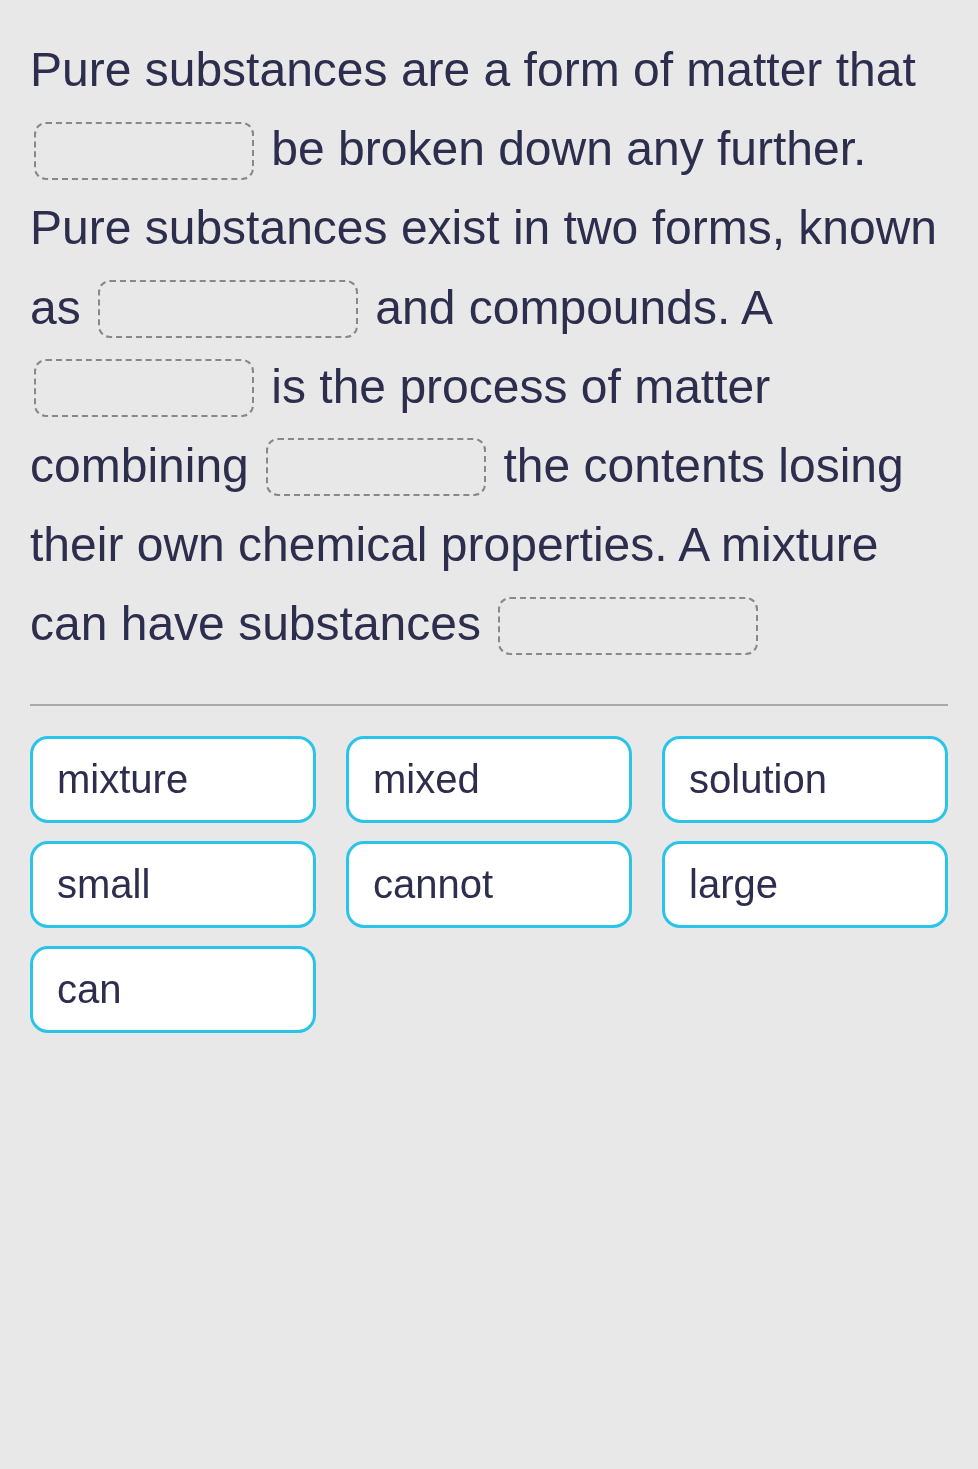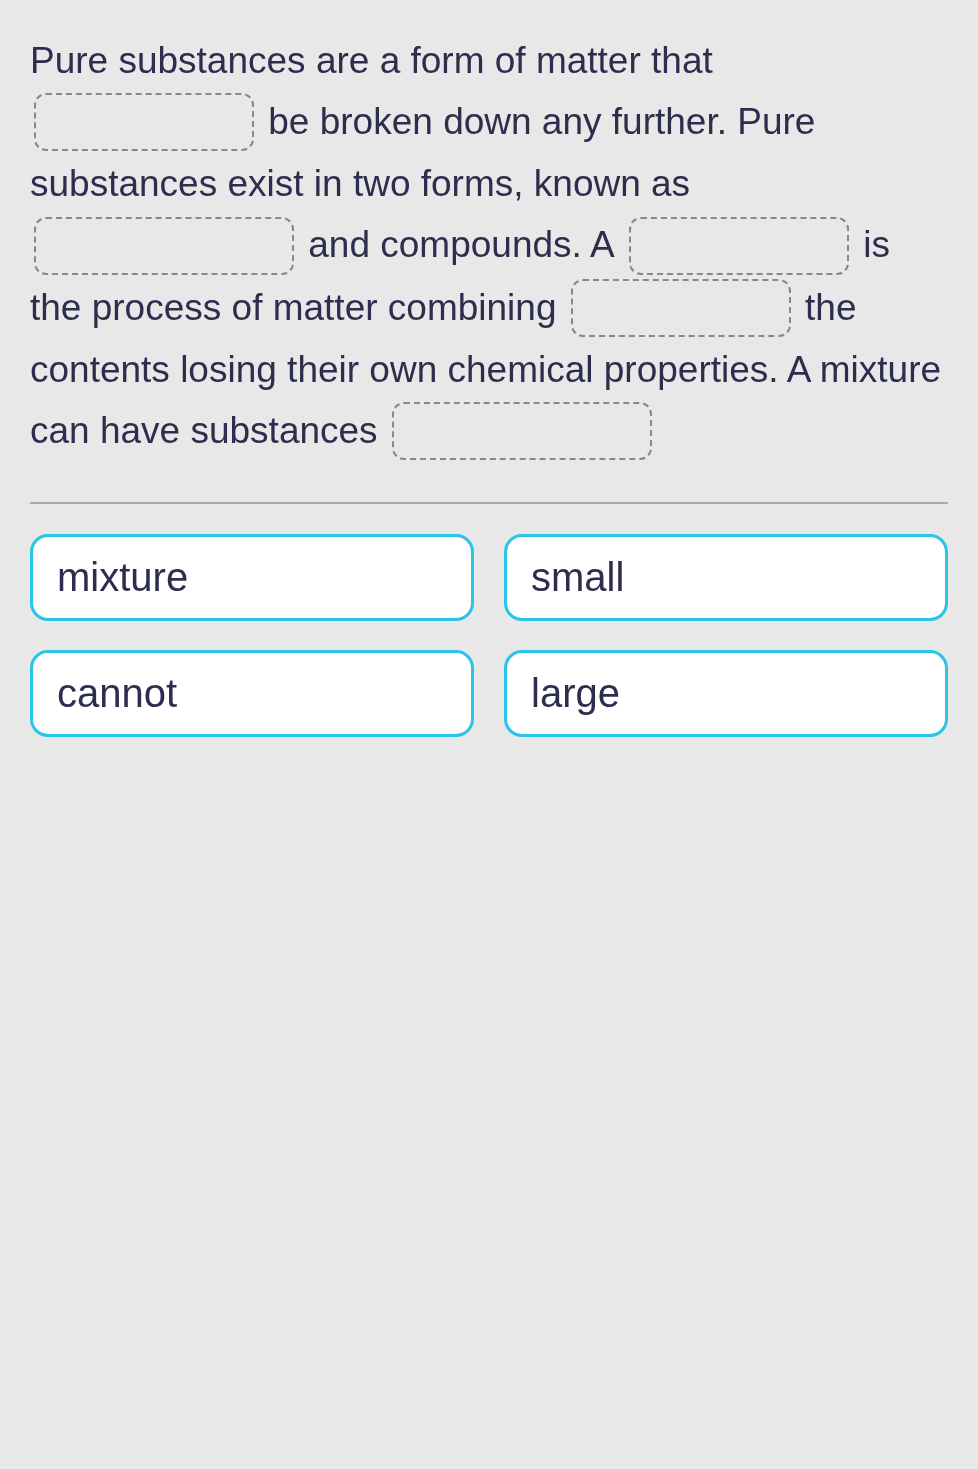--- a/index.html
+++ b/index.html
@@ -7,21 +7,21 @@
     body {
       background-color: #e8e8e8;
       font-family: 'Helvetica Neue', Arial, sans-serif;
       width: 978px;
       min-height: 1469px;
       padding: 30px 30px 40px 30px;
       color: #2d2d4e;
     }
 
     .passage {
-      font-size: 37px;
+      font-size: 48px;
       line-height: 1.65;
       margin-bottom: 40px;
       display: block;
     }
 
     .blank-slot {
       display: inline-block;
       min-width: 200px;
       height: 58px;
       border: 2.5px dashed #888;
@@ -36,22 +36,22 @@
     .blank-slot.wide {
       min-width: 260px;
     }
 
     .blank-slot.medium {
       min-width: 220px;
     }
 
     .word-bank {
       display: grid;
-      grid-template-columns: 1fr 1fr;
-      gap: 29px 30px;
+      grid-template-columns: 1fr 1fr 1fr;
+      gap: 18px 30px;
       margin-top: 14px;
     }
 
     .word-tile {
       background: white;
       border: 3.5px solid #29c4e8;
       border-radius: 18px;
       padding: 18px 24px;
       font-size: 40px;
       color: #2d2d4e;
@@ -74,21 +74,30 @@
   <span>Pure substances are a form of matter that&nbsp;</span><span class="blank-slot medium"></span><span>&nbsp;be broken down any further. Pure substances exist in two forms, known as&nbsp;</span><span class="blank-slot wide"></span><span>&nbsp;and compounds. A&nbsp;</span><span class="blank-slot medium"></span><span>&nbsp;is the process of matter combining&nbsp;</span><span class="blank-slot medium"></span><span>&nbsp;the contents losing their own chemical properties. A mixture can have substances&nbsp;</span><span class="blank-slot wide"></span>
 </div>
 
 <div class="divider"></div>
 
 <div class="word-bank">
   <div class="word-tile">
     <span>mixture</span>
   </div>
   <div class="word-tile">
+    <span>mixed</span>
+  </div>
+  <div class="word-tile">
+    <span>solution</span>
+  </div>
+  <div class="word-tile">
     <span>small</span>
   </div>
   <div class="word-tile">
     <span>cannot</span>
   </div>
   <div class="word-tile">
     <span>large</span>
   </div>
+  <div class="word-tile">
+    <span>can</span>
+  </div>
 </div>
 
 </body></html>

